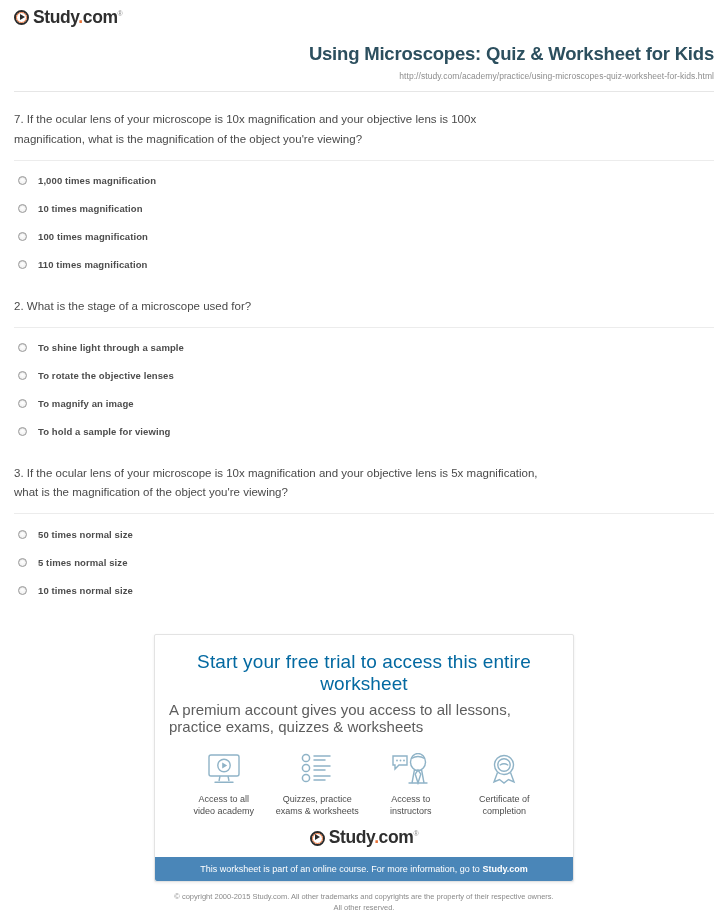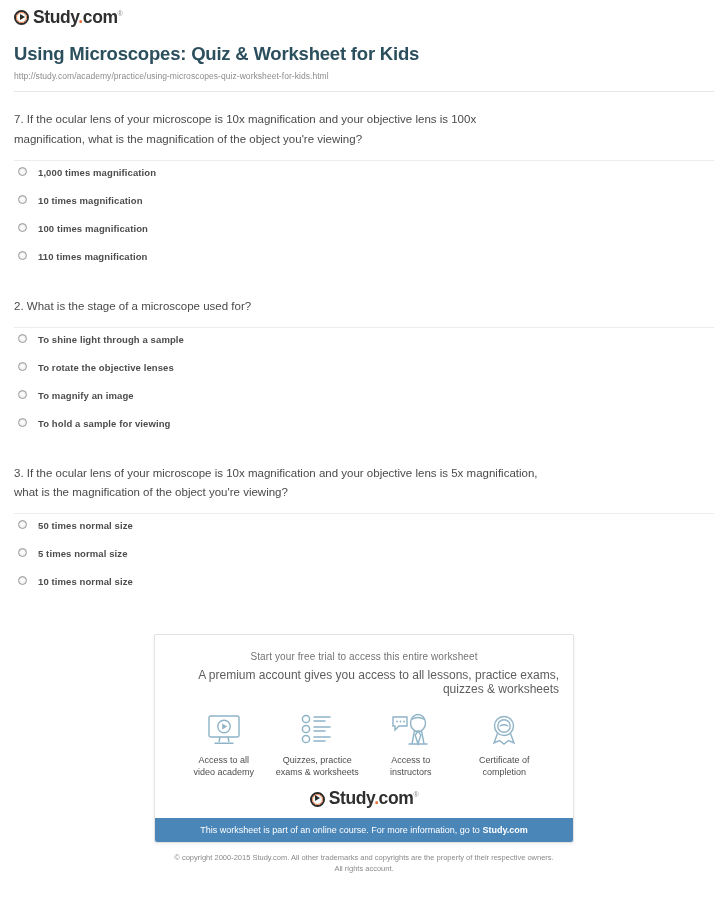--- a/index.html
+++ b/index.html
@@ -66,20 +66,21 @@
   .brand-tm {
     font-size: 7px;
     vertical-align: super;
     color: #8a8a8a;
     font-weight: normal;
   }
 
   
   .title-block {
     padding: 14px 14px 0 14px;
+    text-align: right;
   }
   .ws-title {
     font-size: 18.5px;
     font-weight: bold;
     color: #2c4f5e;
     margin: 0;
     letter-spacing: -0.2px;
   }
   .ws-url {
     font-size: 8.5px;
@@ -106,21 +107,21 @@
     max-width: 530px;
   }
   .q-divider {
     height: 1px;
     background: #ececec;
     margin: 10px 0 0 0;
   }
   .options { margin: 0; padding: 0; list-style: none; }
   .option-row {
     display: flex;
-    align-items: flex-start;
+    align-items: center;
     height: 28px;
     padding-left: 4px;
   }
   .radio {
     width: 9px;
     height: 9px;
     border-radius: 50%;
     border: 1px solid #9a9a9a;
     background:
       radial-gradient(circle at 50% 40%, #ffffff 0%, #f2f2f2 70%, #e2e2e2 100%);
@@ -145,29 +146,29 @@
   .promo-card {
     width: 420px;
     background: #ffffff;
     border: 1px solid #e3e3e3;
     border-radius: 2px;
     box-shadow: 0 1px 3px rgba(0,0,0,0.07);
     padding: 16px 14px 0 14px;
   }
   .promo-title {
     text-align: center;
-    font-size: 10px;
-    color: #737373;
+    font-size: 19px;
+    color: #0369a1;
     font-weight: normal;
     margin: 0;
     letter-spacing: 0.1px;
   }
   .promo-sub {
-    text-align: right;
-    font-size: 12px;
+    text-align: left;
+    font-size: 15px;
     color: #5d5d5d;
     margin: 6px 0 0 0;
   }
   .features {
     display: flex;
     justify-content: space-between;
     margin: 16px 8px 0 8px;
   }
   .feature {
     width: 96px;
@@ -390,14 +391,14 @@
     </div>
 
     <div class="cta-bar">
       <span>This worksheet is part of an online course. For more information, go to </span><b>Study.com</b>
     </div>
   </div>
 </div>
 
 <div class="footer">
   <div>© copyright 2000-2015 Study.com. All other trademarks and copyrights are the property of their respective owners.</div>
-  <div>All rights account.</div>
+  <div>All other reserved.</div>
 </div>
 
 </body></html>

